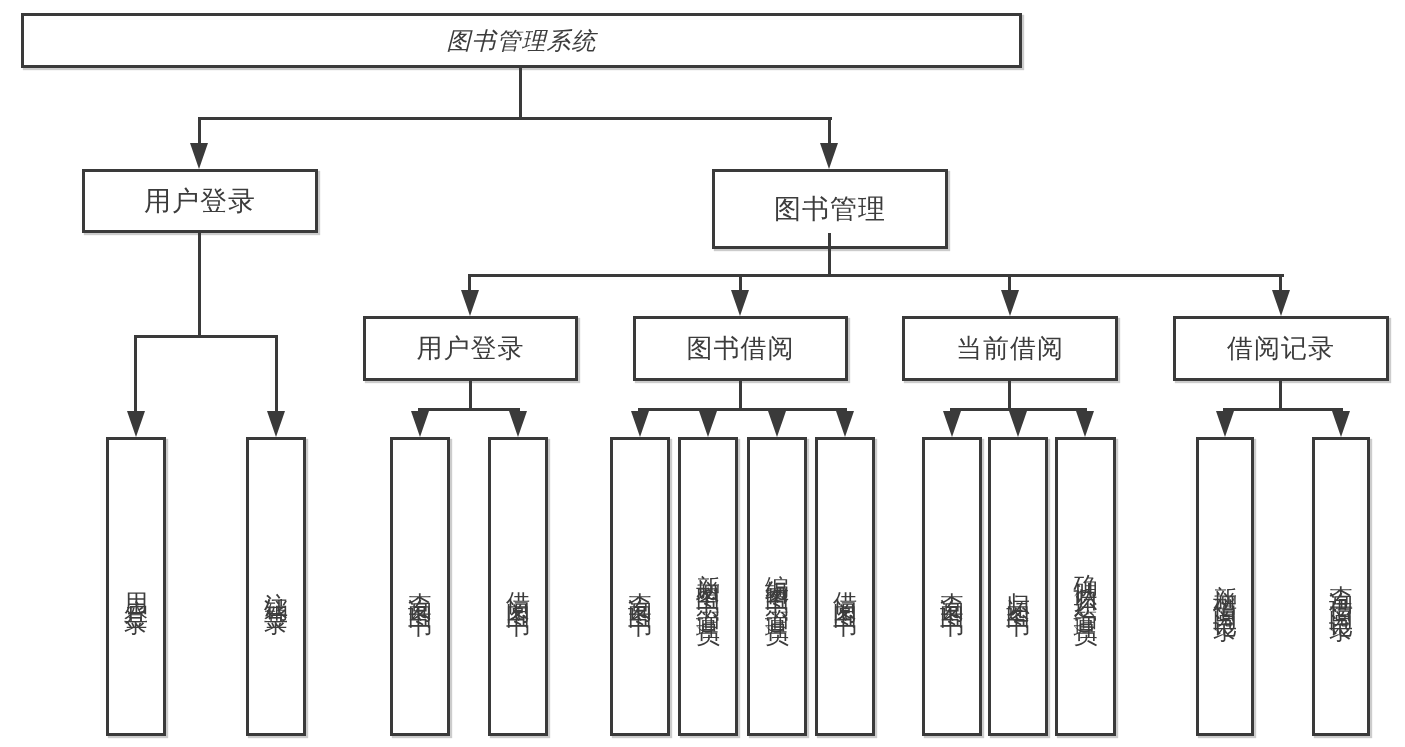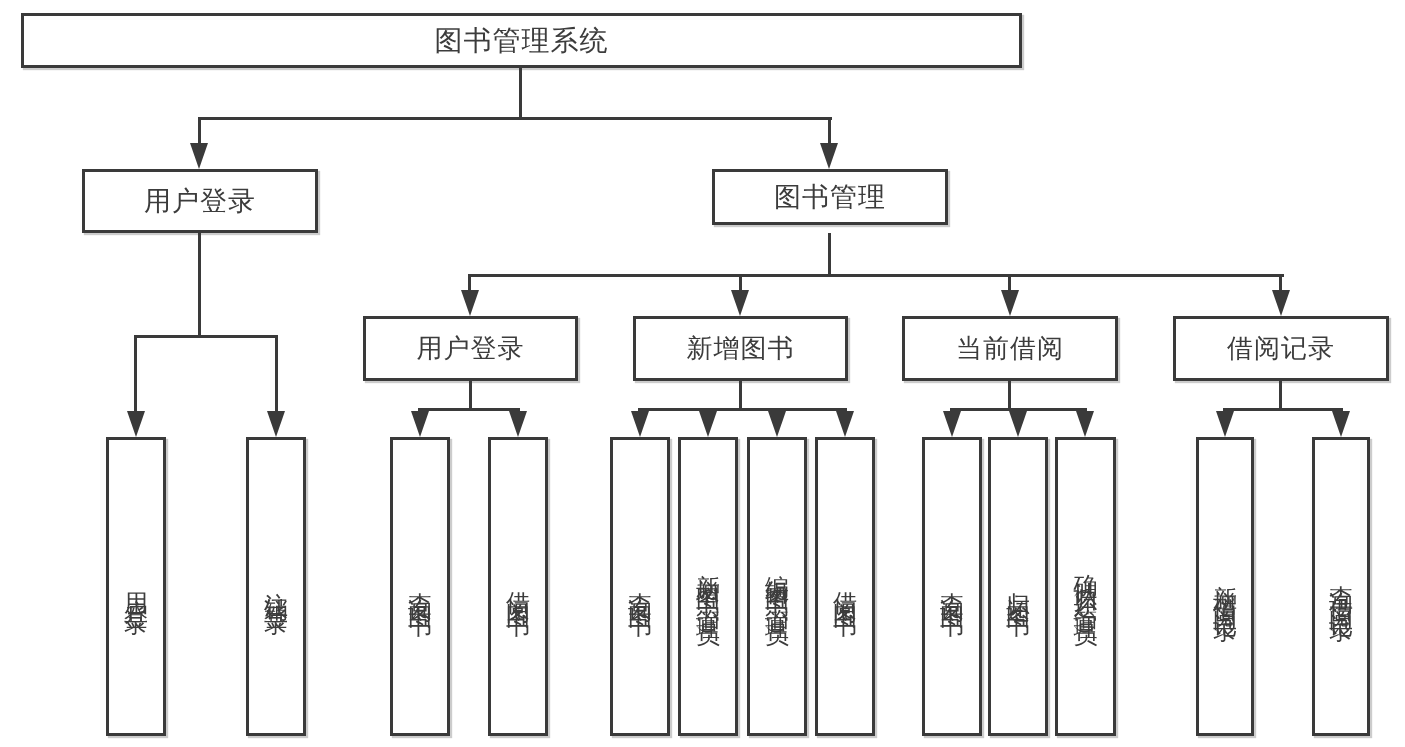--- a/index.html
+++ b/index.html
@@ -20,21 +20,21 @@
   .node{
     position:absolute;
     box-sizing:border-box;
     border:3px solid var(--line);
     background:#fff;
     color:var(--text);
     display:flex;align-items:center;justify-content:center;
     box-shadow:2px 2px 1px rgba(110,110,110,0.35);
   }
   .node.h{font-size:27px;letter-spacing:1px;white-space:nowrap;}
-  .node.root{font-size:28px;}
+  .node.root{font-size:24px;font-style:italic;}
   .node.leaf{top:437px;width:60px;height:299px;}
   .leaf .vtext{
     writing-mode:vertical-rl;
     text-orientation:mixed;
     font-size:24px;
     letter-spacing:7px;
     line-height:1;
     color:var(--text);
   }
   
@@ -62,30 +62,30 @@
 <div class="canvas">
 
   <div class="node h root" style="left:21px;top:13px;width:1001px;height:55px;">
     <span>图书管理系统</span>
   </div>
 
   <div class="node h" style="left:82px;top:169px;width:236px;height:64px;">
     <span>用户登录</span>
   </div>
 
-  <div class="node h" style="left:712px;top:169px;width:236px;height:56px;text-align:center;">
+  <div class="node h" style="left:712px;top:169px;width:236px;height:80px;text-align:center;">
     <span>图书管理</span>
   </div>
 
   <div class="node h" style="left:363px;top:316px;width:215px;height:65px;font-size:26px;">
     <span>用户登录</span>
   </div>
 
   <div class="node h" style="left:633px;top:316px;width:215px;height:65px;font-size:26px;">
-    <span>新增图书</span>
+    <span>图书借阅</span>
   </div>
 
   <div class="node h" style="left:1173px;top:316px;width:216px;height:65px;font-size:26px;">
     <span>借阅记录</span>
   </div>
 
   <div class="node h" style="left:902px;top:316px;width:216px;height:65px;font-size:26px;">
     <span>当前借阅</span>
   </div>
 

